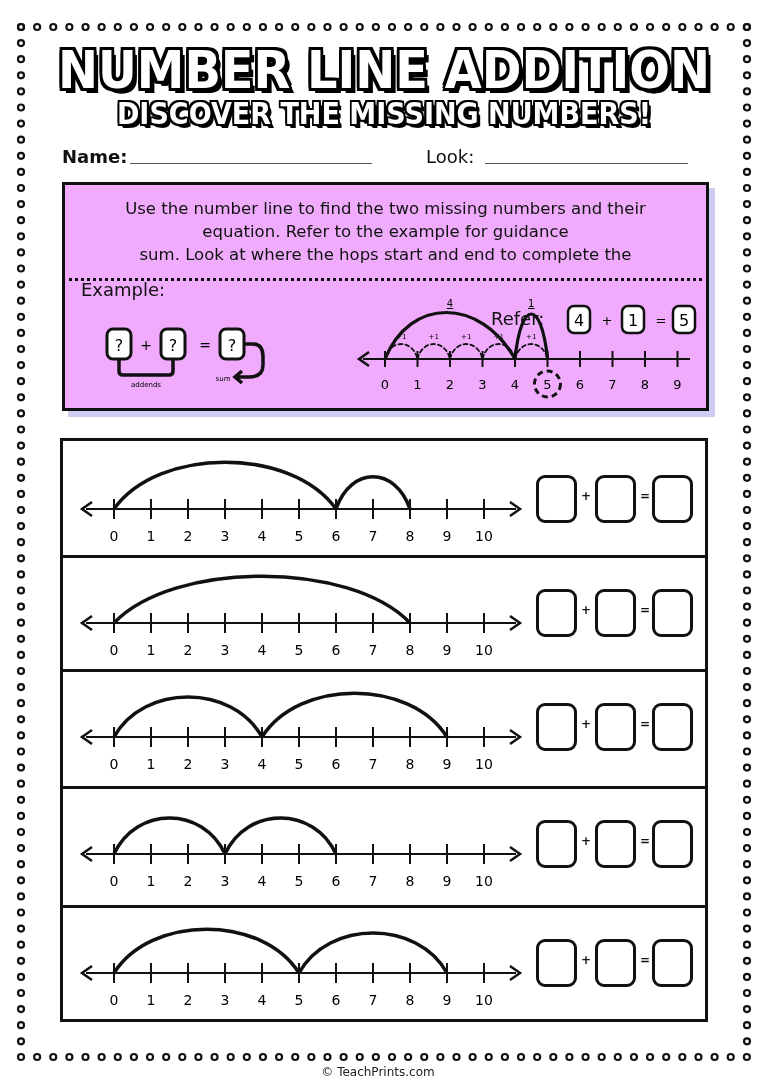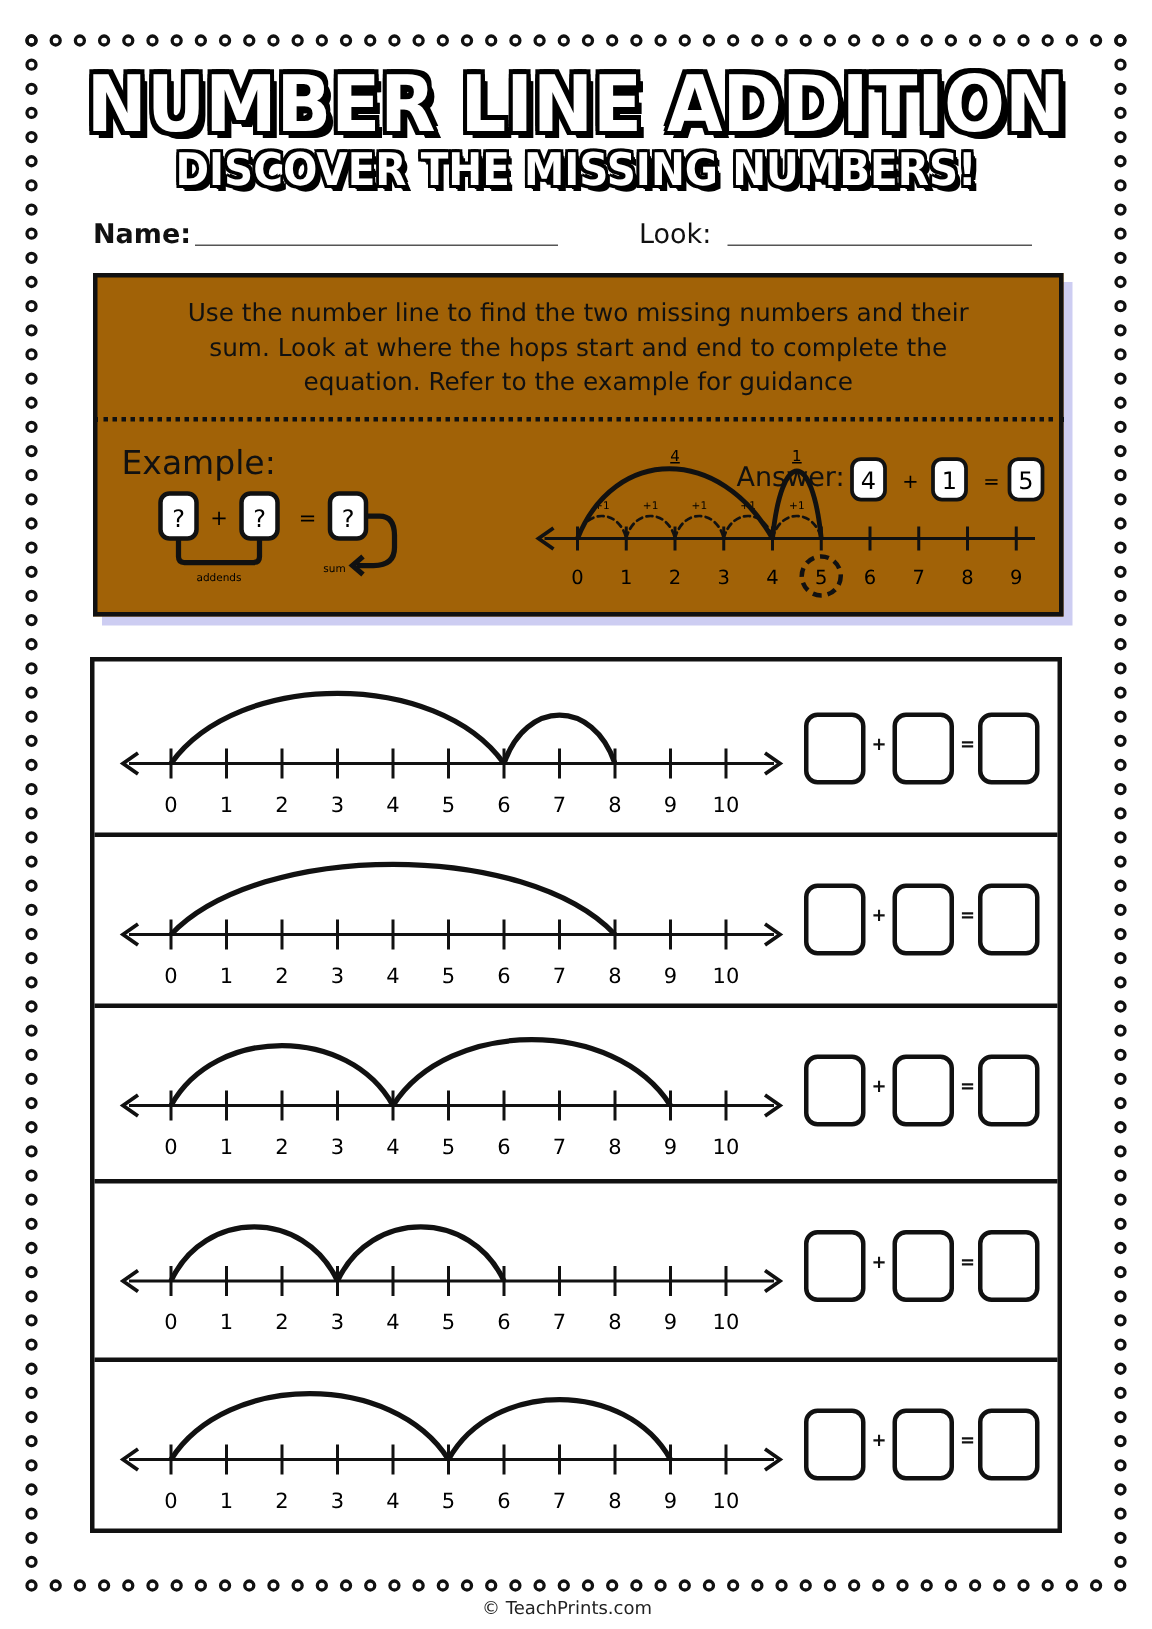--- a/index.html
+++ b/index.html
@@ -23,24 +23,24 @@
     top: 96px; font-size: 30px; line-height: 36px;
     text-shadow:
       -2px -2px 0 #000, 2px -2px 0 #000, -2px 2px 0 #000, 2px 2px 0 #000,
       0 -2px 0 #000, 0 2px 0 #000, -2px 0 0 #000, 2px 0 0 #000,
       3px 3px 0 #000, 4px 4px 0 #000;
     transform: scaleX(0.9);
   }
   .field-label { font-size: 18px; top: 146px; }
   .field-line { top: 163px; height: 0; border-bottom: 1.5px solid #555; }
   #instr-shadow { left: 68px; top: 188px; width: 647px; height: 229px; background: #cdcdf2; }
-  #instr-box { left: 62px; top: 182px; width: 641px; height: 223px; border: 3px solid #111; background: #a16207; box-sizing: content-box; }
+  #instr-box { left: 62px; top: 182px; width: 641px; height: 223px; border: 3px solid #111; background: #f0abfc; box-sizing: content-box; }
   #instr-text { position: absolute; left: 20px; right: 20px; top: 12px; text-align: center; font-size: 16.5px; line-height: 23px; }
   #instr-sep { position: absolute; left: -3px; right: -3px; top: 93px; border-top: 3px dotted #111; }
-  #example-label { position: absolute; left: 16px; top: 112px; font-size: 22px; }
+  #example-label { position: absolute; left: 16px; top: 94px; font-size: 18px; }
   #answer-label { position: absolute; left: 426px; top: 123px; font-size: 18px; }
   .problems { left: 60px; top: 438px; width: 642px; height: 578px; border: 3px solid #111; }
   .row { position: absolute; left: 0; width: 642px; }
   .row.div { border-top: 3px solid #111; }
   svg text { font-family: "DejaVu Sans", sans-serif; }
   .ans-box { position: absolute; border: 3px solid #111; border-radius: 9px; background: #fff; box-sizing: border-box; }
   .op { position: absolute; font-size: 12px; font-weight: bold; }
   #copyright { position: absolute; top: 1065px; left: 0; width: 756px; text-align: center; font-size: 12px; color: #222; }
 </style>
 </head>
@@ -274,22 +274,22 @@
 
 <div class="abs field-label" style="left:62px;font-weight:bold;">Name:</div>
 <div class="abs field-line" style="left:130px;width:242px;"></div>
 <div class="abs field-label" style="left:426px;">Look:</div>
 <div class="abs field-line" style="left:485px;width:203px;"></div>
 
 <div id="instr-shadow" class="abs"></div>
 <div id="instr-box" class="abs">
   <div id="instr-text">
     <div>Use the number line to find the two missing numbers and their</div>
+    <div>equation. Refer to the example for guidance</div>
     <div>sum. Look at where the hops start and end to complete the</div>
-    <div>equation. Refer to the example for guidance</div>
   </div>
   <div id="instr-sep"></div>
   <div id="example-label">Example:</div>
 
   <svg class="abs" style="left:30px;top:140px;" width="180" height="65">
     <rect x="12" y="4" width="24" height="30" rx="6" fill="#fff" stroke="#111" stroke-width="3"></rect>
     <rect x="66" y="4" width="24" height="30" rx="6" fill="#fff" stroke="#111" stroke-width="3"></rect>
     <rect x="125" y="4" width="24" height="30" rx="6" fill="#fff" stroke="#111" stroke-width="3"></rect>
     <text x="24" y="26" text-anchor="middle" font-size="16">?</text>
     <text x="78" y="26" text-anchor="middle" font-size="16">?</text>
@@ -339,21 +339,21 @@
       <text x="208.75" y="49" text-anchor="middle" font-size="7">+1</text>
       <path d="M225 69 C 229.875 49, 252.625 49, 257.5 69" fill="none" stroke="#111" stroke-width="1.8" stroke-linecap="round" stroke-dasharray="4 3"></path>
       <text x="241.25" y="49" text-anchor="middle" font-size="7">+1</text>
       <path d="M95 69 C 120 7, 190 7, 225 69" fill="none" stroke="#111" stroke-width="3.2"></path>
       <text x="160" y="17" text-anchor="middle" font-size="10" text-decoration="underline">4</text>
       <path d="M225 69 C 231 9, 251.5 9, 257.5 69" fill="none" stroke="#111" stroke-width="3.2"></path>
       <text x="241.25" y="17" text-anchor="middle" font-size="10" text-decoration="underline">1</text>
       <circle cx="257.5" cy="94" r="13" fill="none" stroke="#111" stroke-width="3" stroke-dasharray="6 4"></circle>
     </svg>
 
-  <div id="answer-label">Answer:</div>
+  <div id="answer-label">Refer:</div>
   <svg class="abs" style="left:500px;top:118px;" width="135" height="34">
     <rect x="3" y="3" width="22" height="27" rx="6" fill="#fff" stroke="#111" stroke-width="2.5"></rect>
     <text x="14" y="23" text-anchor="middle" font-size="16">4</text>
     <text x="42" y="22" text-anchor="middle" font-size="13">+</text>
     <rect x="57" y="3" width="22" height="27" rx="6" fill="#fff" stroke="#111" stroke-width="2.5"></rect>
     <text x="68" y="23" text-anchor="middle" font-size="16">1</text>
     <text x="96" y="22" text-anchor="middle" font-size="13">=</text>
     <rect x="108" y="3" width="22" height="27" rx="6" fill="#fff" stroke="#111" stroke-width="2.5"></rect>
     <text x="119" y="23" text-anchor="middle" font-size="16">5</text>
   </svg>

